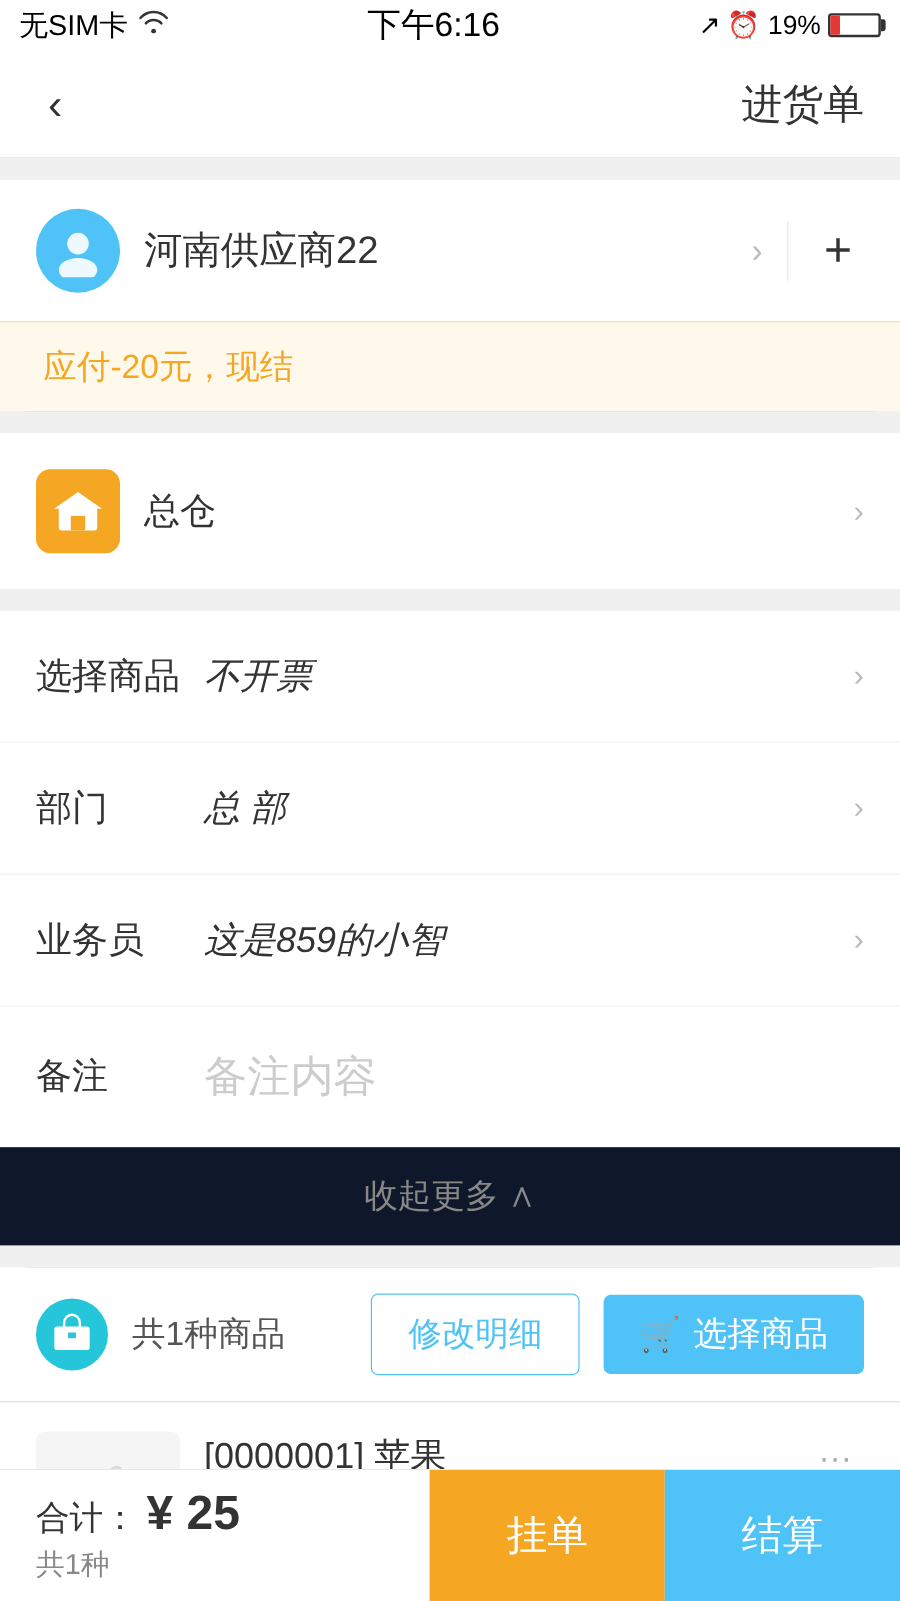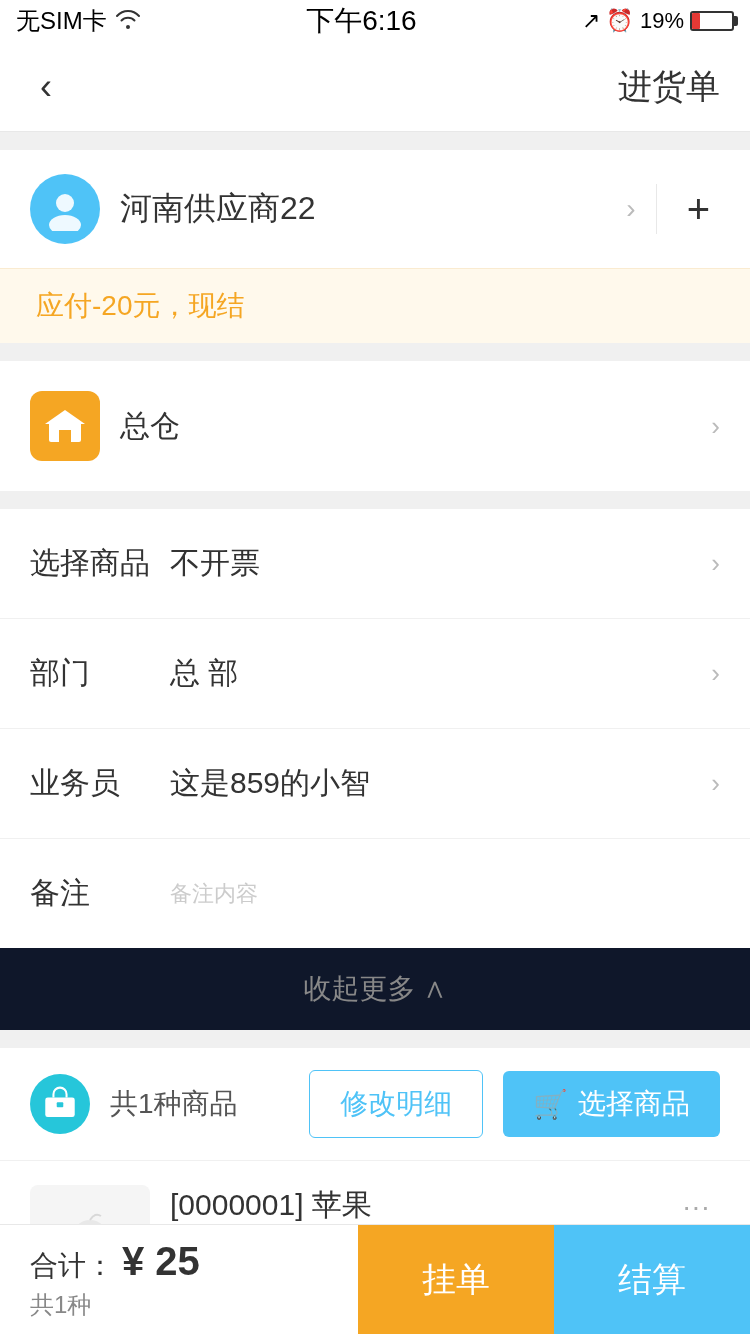--- a/index.html
+++ b/index.html
@@ -106,22 +106,22 @@
 
     
     .form-section { background: #fff; }
     .form-row {
       display: flex; align-items: center;
       padding: 34px 30px;
       border-bottom: 1px solid #f0f0f0;
     }
     .form-row:last-child { border-bottom: none; }
     .form-key { font-size: 30px; color: #333; width: 130px; flex-shrink: 0; }
-    .form-val { flex: 1; font-size: 30px; color: #333; margin-left: 10px; }
-    .form-val-placeholder { flex: 1; font-size: 22px; color: #ccc; margin-left: 10px; }
+    .form-val { flex: 1; font-size: 30px; color: #333; margin-left: 10px; font-style: italic; }
+    .form-val-placeholder { flex: 1; font-size: 36px; color: #ccc; margin-left: 10px; }
     .form-arrow { font-size: 26px; color: #bbb; }
 
     
     .collapse-row {
       background: #0f172a;
       text-align: center;
       padding: 22px 0;
       font-size: 28px;
       color: #888;
       cursor: pointer;

